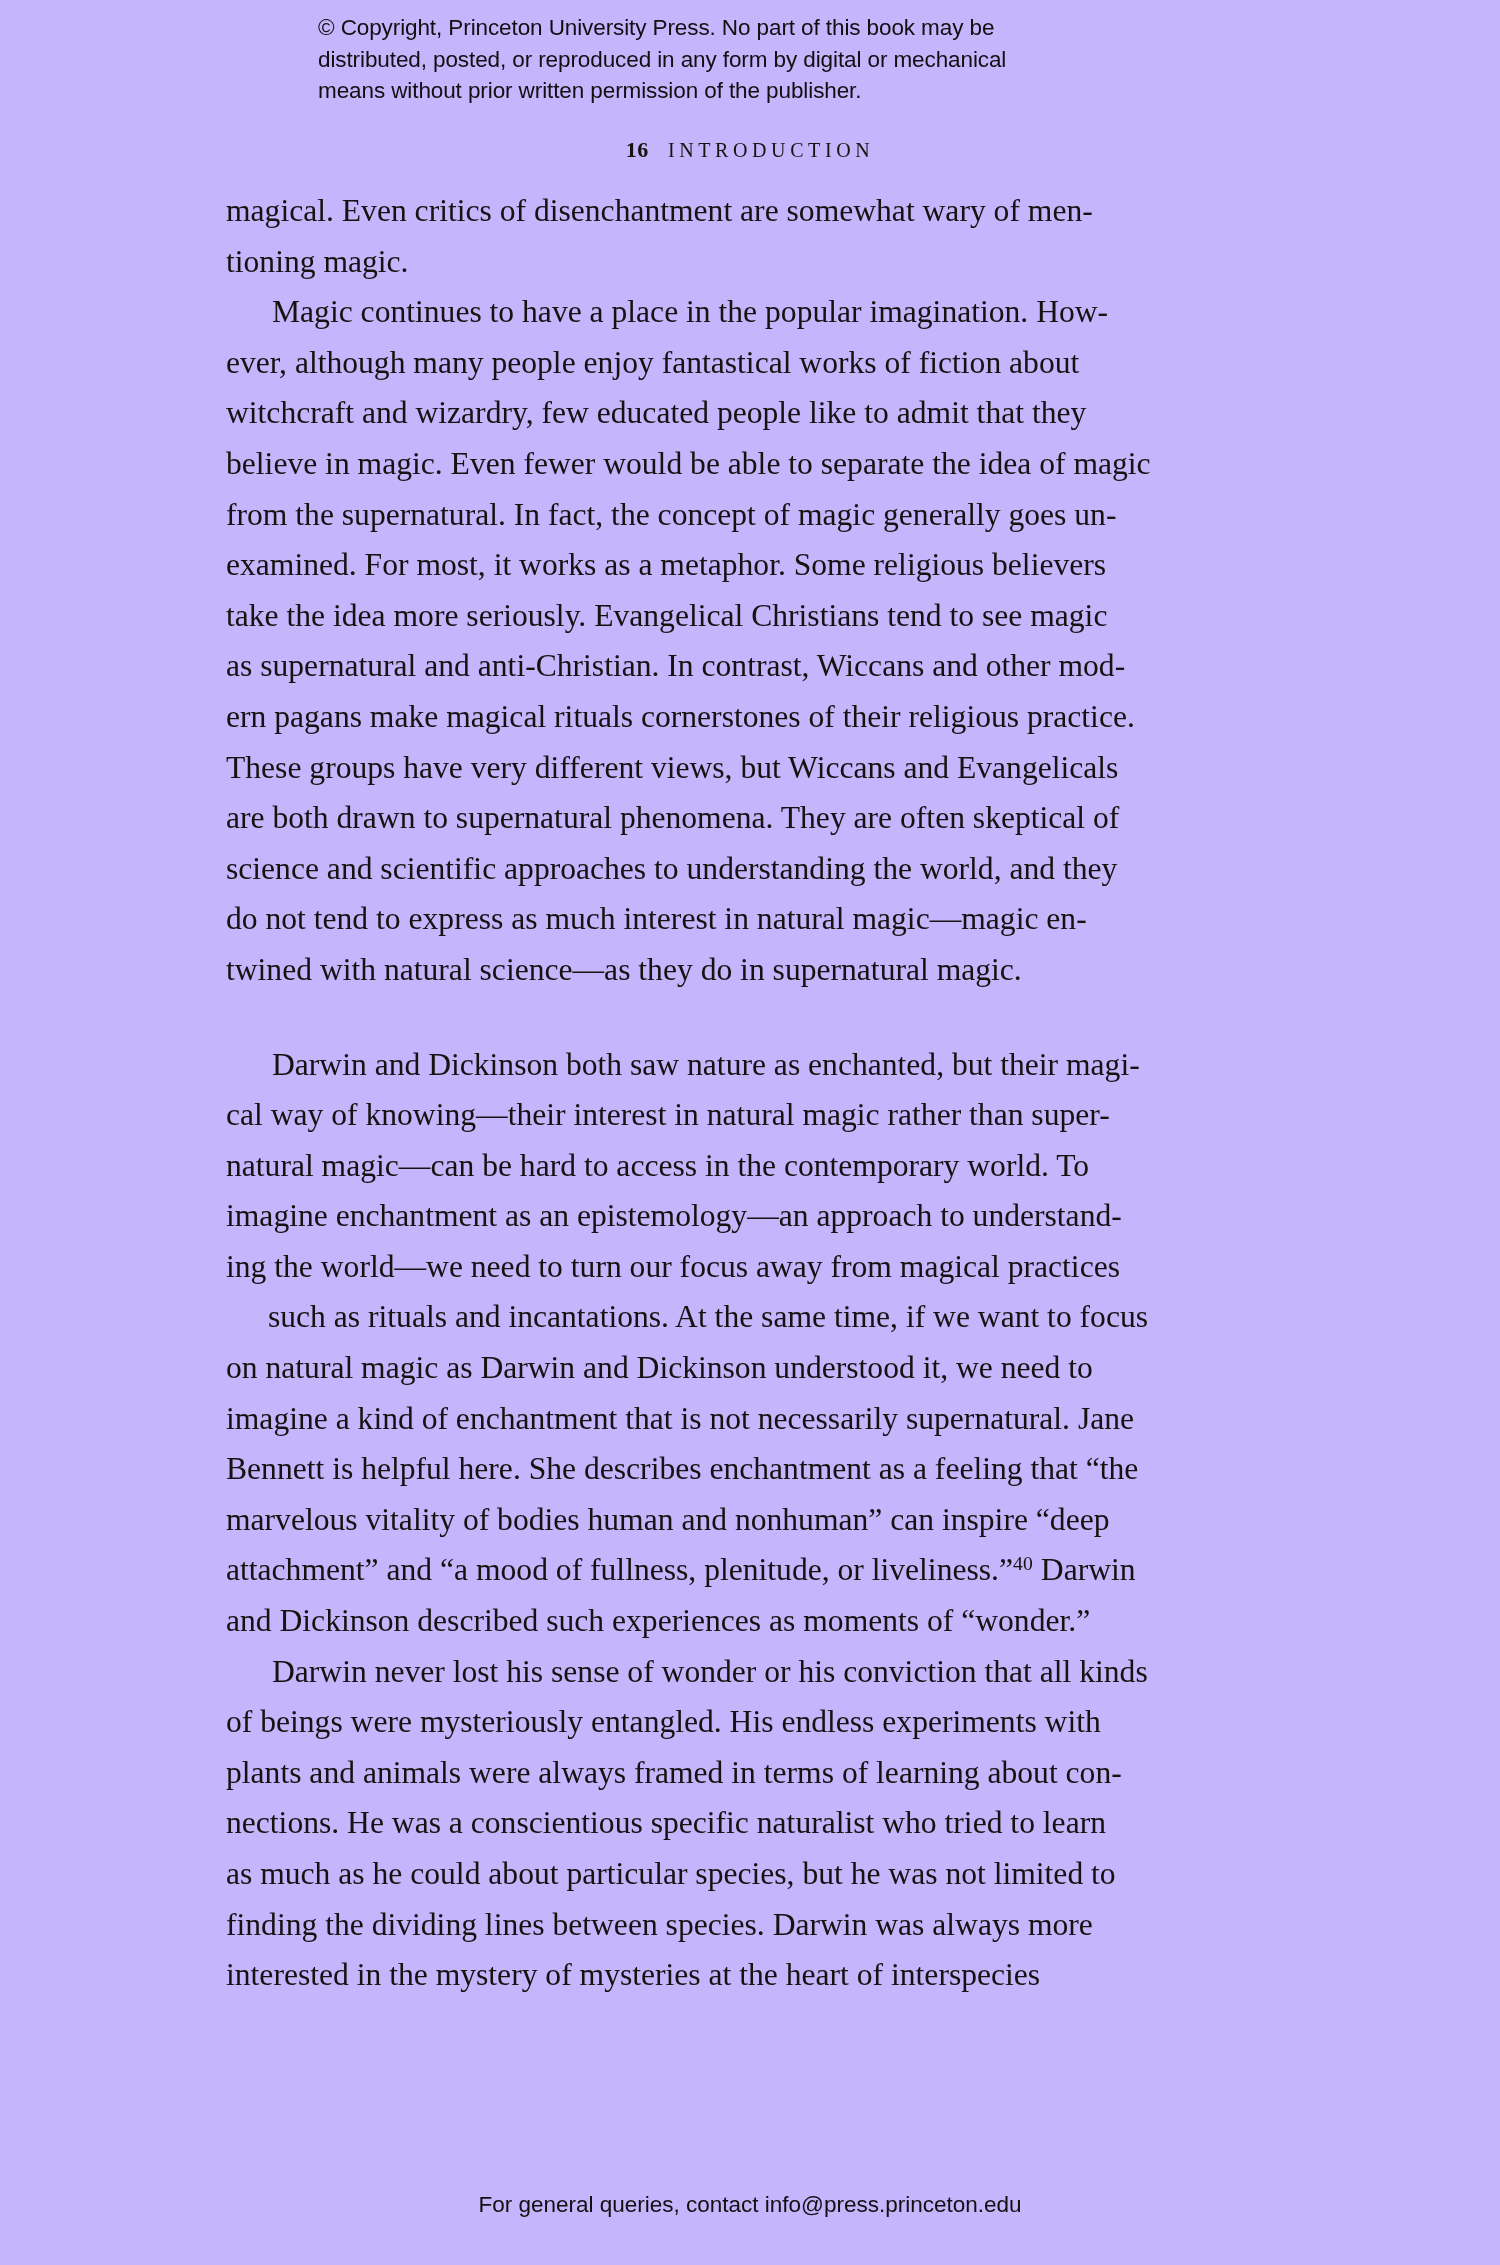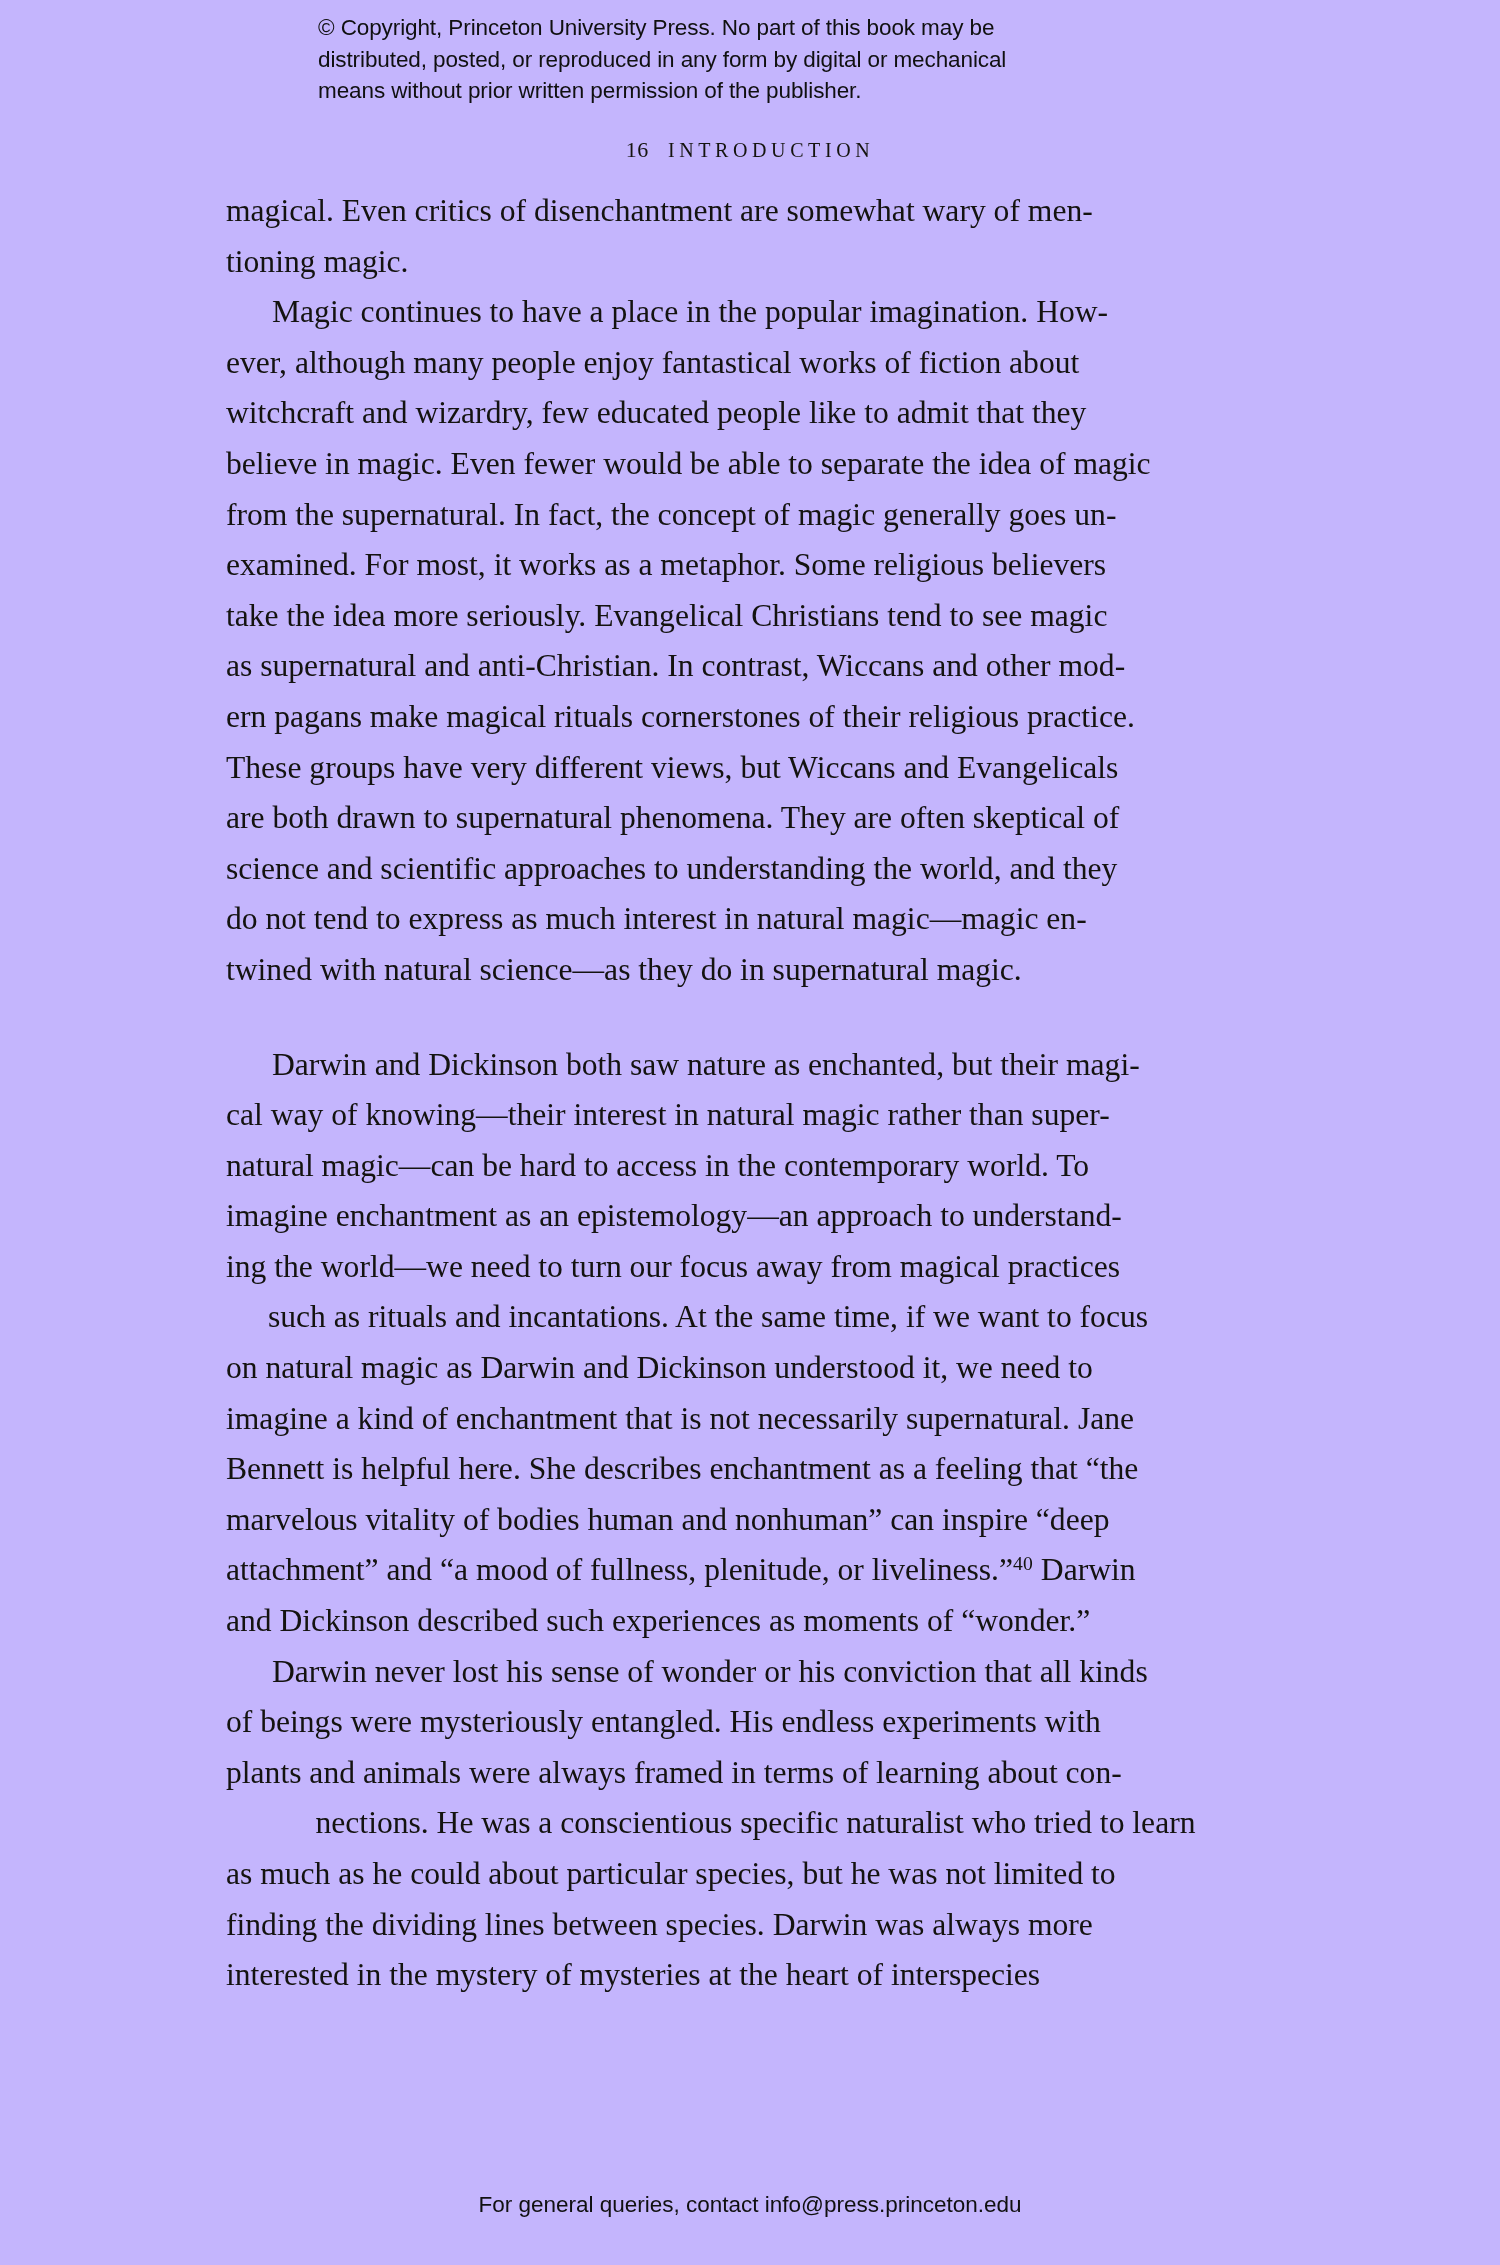--- a/index.html
+++ b/index.html
@@ -44,20 +44,21 @@
     left: 0;
     width: 1500px;
     text-align: center;
     font-size: 21px;
     color: #15140f;
   }
   .running-head .folio {
     font-family: "Liberation Serif", "DejaVu Serif", serif;
     font-size: 22px;
     letter-spacing: 0.6px;
+    font-weight: bold;
   }
   .running-head .chap {
     font-family: "Liberation Serif", "DejaVu Serif", serif;
     font-size: 20px;
     letter-spacing: 4.6px;
     margin-left: 19px;
   }
 
   
   .textblock {
@@ -156,21 +157,21 @@
       <span class="ln" style="letter-spacing: 0px;">Bennett is helpful here. She describes enchantment as a feeling that “the</span>
       <span class="ln" style="letter-spacing: 0px;">marvelous vitality of bodies human and nonhuman” can inspire “deep</span>
       <span class="ln" style="letter-spacing: 0px;"><span>attachment” and “a mood of fullness, plenitude, or liveliness.”</span><sup class="note">40</sup><span> Darwin</span></span>
       <span class="ln" style="letter-spacing: 0px;">and Dickinson described such experiences as moments of “wonder.”</span>
     </p>
 
     <p class="para">
       <span class="ln ind" style="letter-spacing: 0px;">Darwin never lost his sense of wonder or his conviction that all kinds</span>
       <span class="ln" style="letter-spacing: 0px;">of beings were mysteriously entangled. His endless experiments with</span>
       <span class="ln" style="letter-spacing: 0px;">plants and animals were always framed in terms of learning about con-</span>
-      <span class="ln" style="letter-spacing: 0px; text-align: center;">nections. He was a conscientious specific naturalist who tried to learn</span>
+      <span class="ln" style="letter-spacing: 0px;">nections. He was a conscientious specific naturalist who tried to learn</span>
       <span class="ln" style="letter-spacing: 0px;">as much as he could about particular species, but he was not limited to</span>
       <span class="ln" style="letter-spacing: 0px;">finding the dividing lines between species. Darwin was always more</span>
       <span class="ln" style="letter-spacing: 0px;">interested in the mystery of mysteries at the heart of interspecies</span>
     </p>
 
   </div>
 
   <div class="footer">For general queries, contact info@press.princeton.edu</div>
 
 </div>

